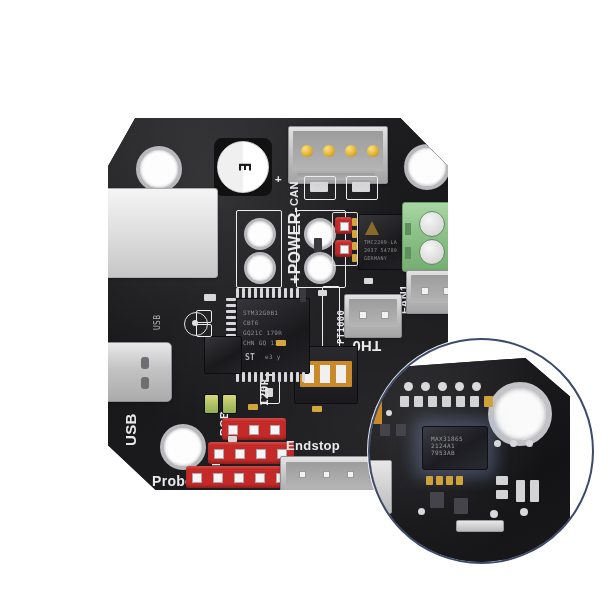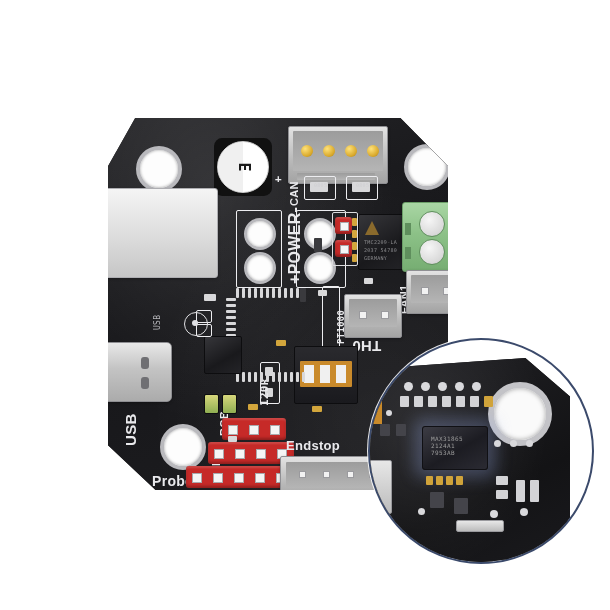--- a/index.html
+++ b/index.html
@@ -363,20 +363,28 @@
     <div class="pad" style="left:157px; top:270px; width:8px; height:9px;"></div>
     <div class="silk rot90" style="left:150px; top:288px; font-size:11px; font-weight:700;">120R</div>
 
     <div class="chip" style="left:186px; top:228px; width:62px; height:56px; background:linear-gradient(180deg,#2a2a2e,#1a1a1e);">
       <div style="position:absolute; left:5px; top:14px; width:52px; height:26px; background:#c98a2b; border-radius:1px;"></div>
       <div style="position:absolute; left:9px;  top:18px; width:10px; height:18px; background:#f0f0f0;"></div>
       <div style="position:absolute; left:25px; top:18px; width:10px; height:18px; background:#f0f0f0;"></div>
       <div style="position:absolute; left:41px; top:18px; width:10px; height:18px; background:#f0f0f0;"></div>
     </div>
 
+    <div class="chip" style="left:128px; top:180px; width:72px; height:74px;">
+      <div class="silk" style="left:6px; top:10px; font-size:6px; color:#8e8e92;">STM32G0B1</div>
+      <div class="silk" style="left:6px; top:20px; font-size:6px; color:#8e8e92;">CBT6</div>
+      <div class="silk" style="left:6px; top:30px; font-size:6px; color:#8e8e92;">GQ21C 179R</div>
+      <div class="silk" style="left:6px; top:40px; font-size:6px; color:#8e8e92;">CHN GQ 1139</div>
+      <div class="silk" style="left:8px; top:54px; font-size:8px; color:#b0b0b4; font-weight:700;">ST</div>
+      <div class="silk" style="left:28px; top:54px; font-size:6px; color:#8e8e92;">e3 y</div>
+    </div>
 
     <div style="position:absolute; left:128px; top:170px; display:flex; gap:3px;">
       <span class="pad" style="position:relative; width:3px; height:10px;"></span>
         <span class="pad" style="position:relative; width:3px; height:10px;"></span>
       <span class="pad" style="position:relative; width:3px; height:10px;"></span>
         <span class="pad" style="position:relative; width:3px; height:10px;"></span>
       <span class="pad" style="position:relative; width:3px; height:10px;"></span>
         <span class="pad" style="position:relative; width:3px; height:10px;"></span>
       <span class="pad" style="position:relative; width:3px; height:10px;"></span>
         <span class="pad" style="position:relative; width:3px; height:10px;"></span>

